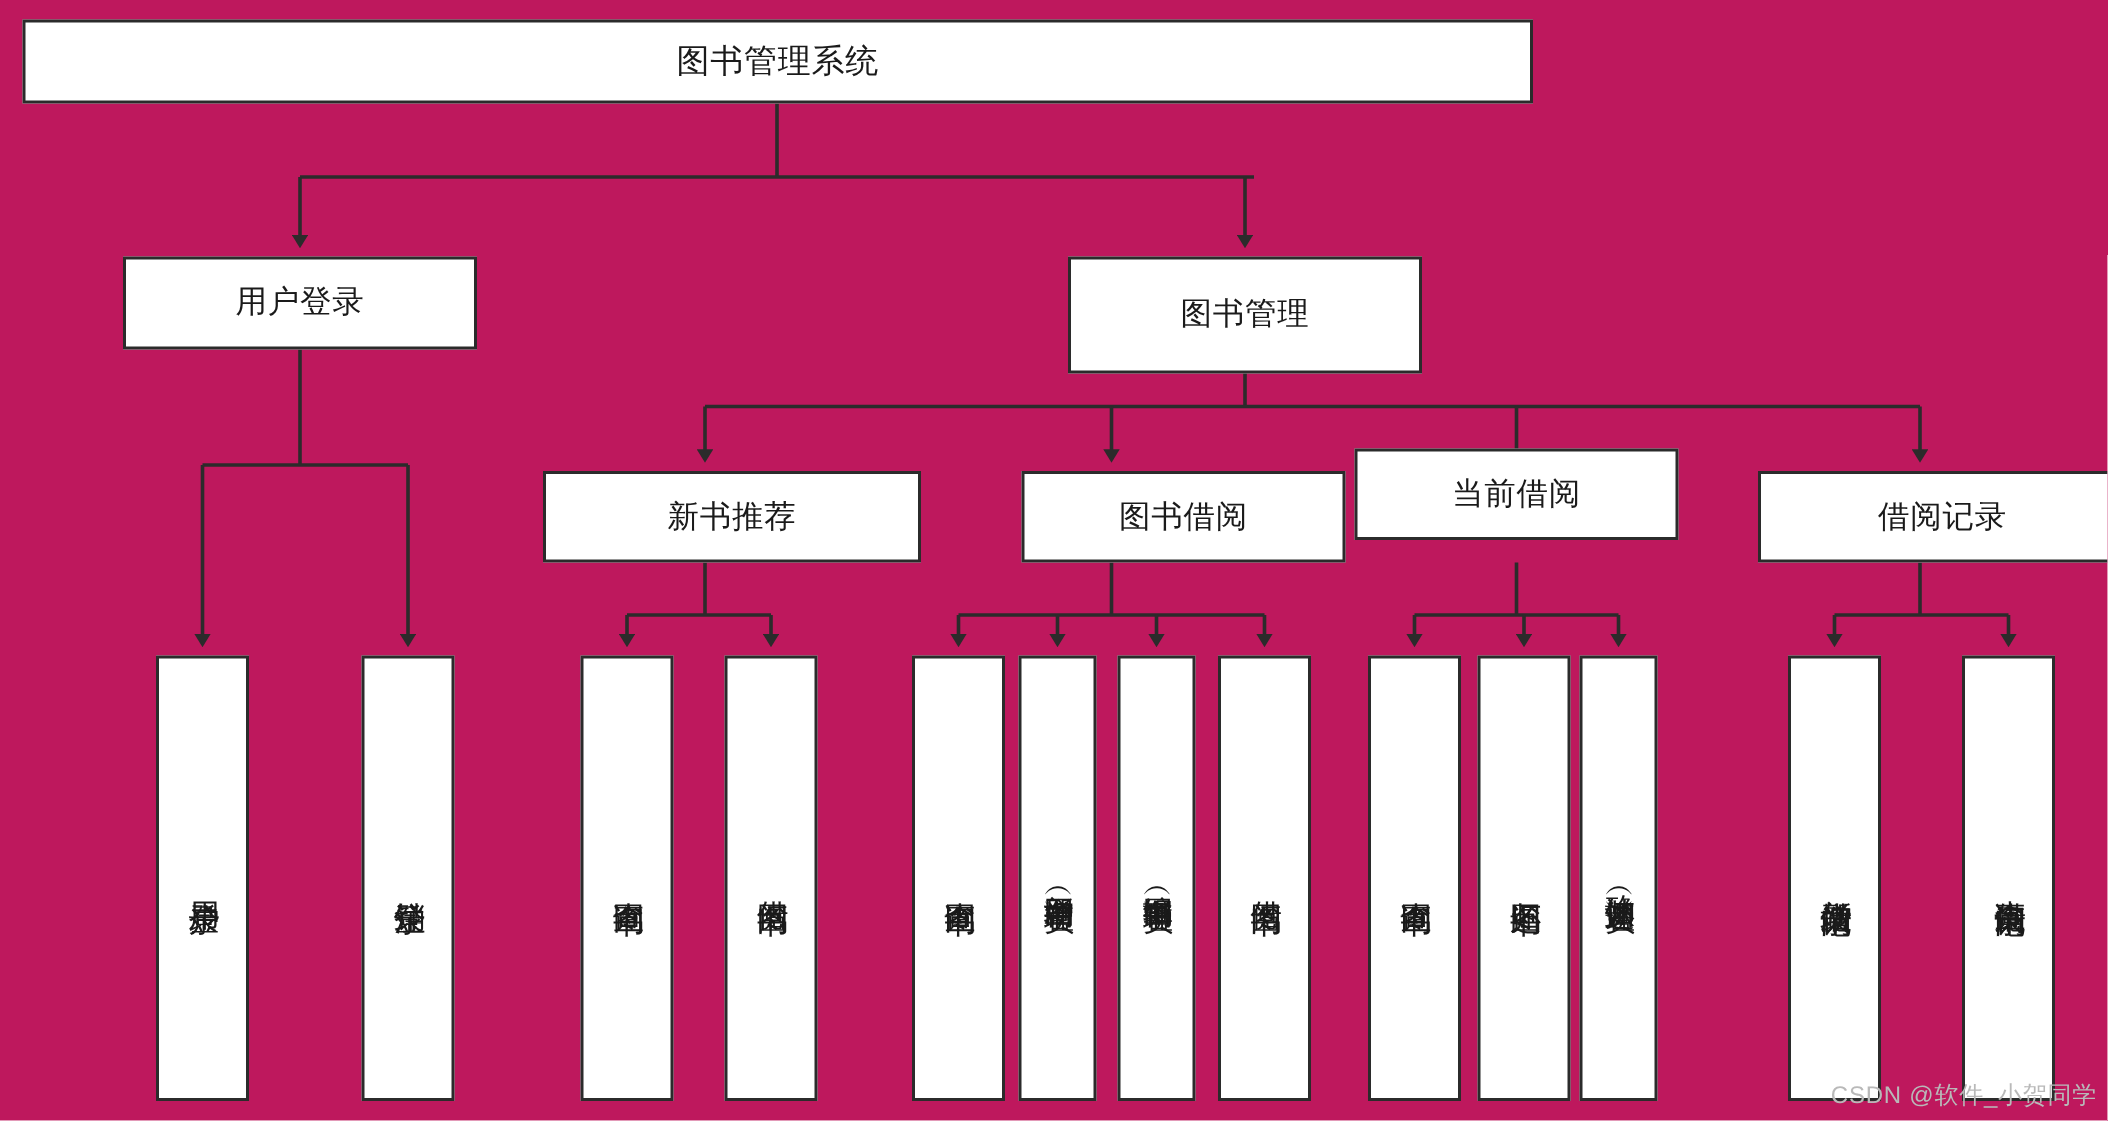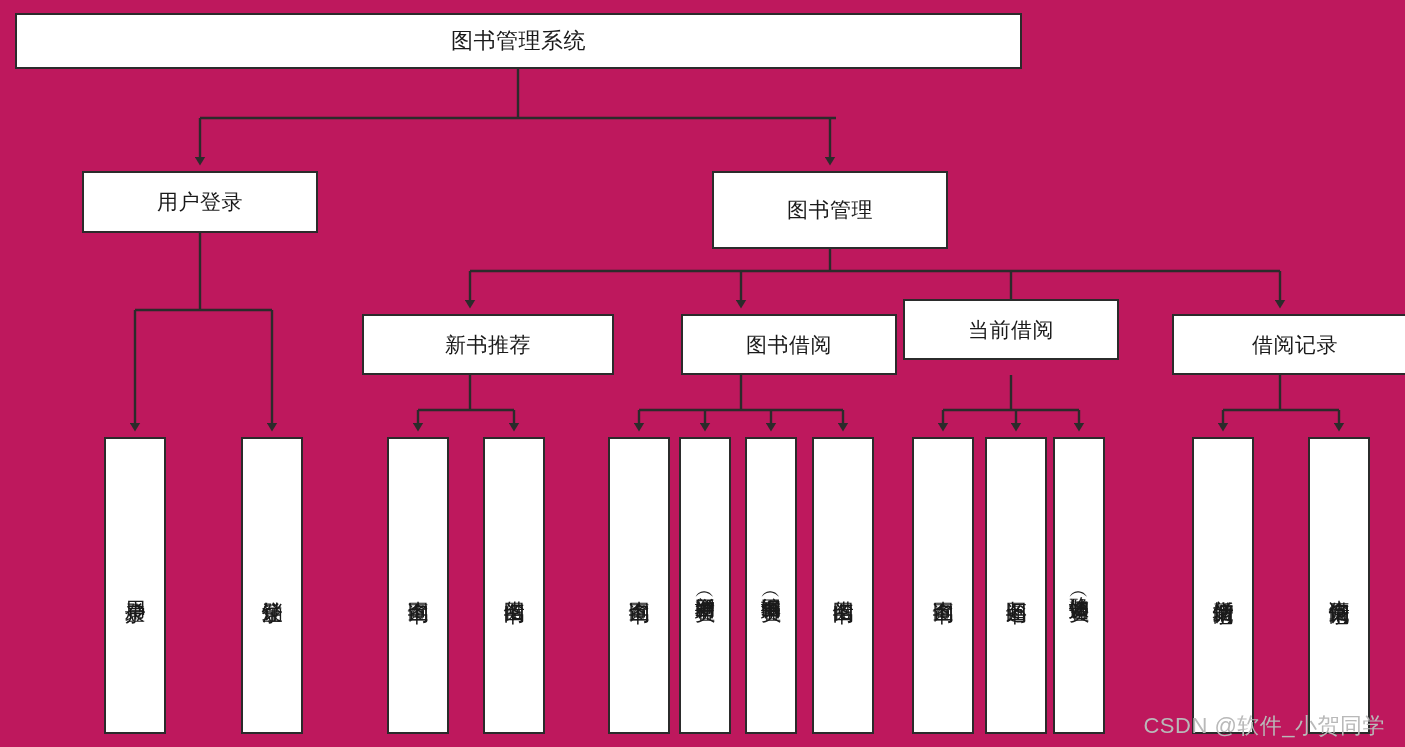--- a/index.html
+++ b/index.html
@@ -57,23 +57,23 @@
     font-size: 21px;
     line-height: 1.25;
     letter-spacing: 1px;
     white-space: nowrap;
   }
   .node.narrow .label {
     font-size: 20px;
   }
   #watermark {
     position: absolute;
-    right: 20px;
+    right: 7px;
     bottom: 6px;
-    font-size: 22px;
+    font-size: 16px;
     color: #b9b9b9;
     white-space: nowrap;
     letter-spacing: 0.5px;
     margin-left: 20px;
   }
 </style>
 </head>
 <body>
 
 <div id="canvas">

